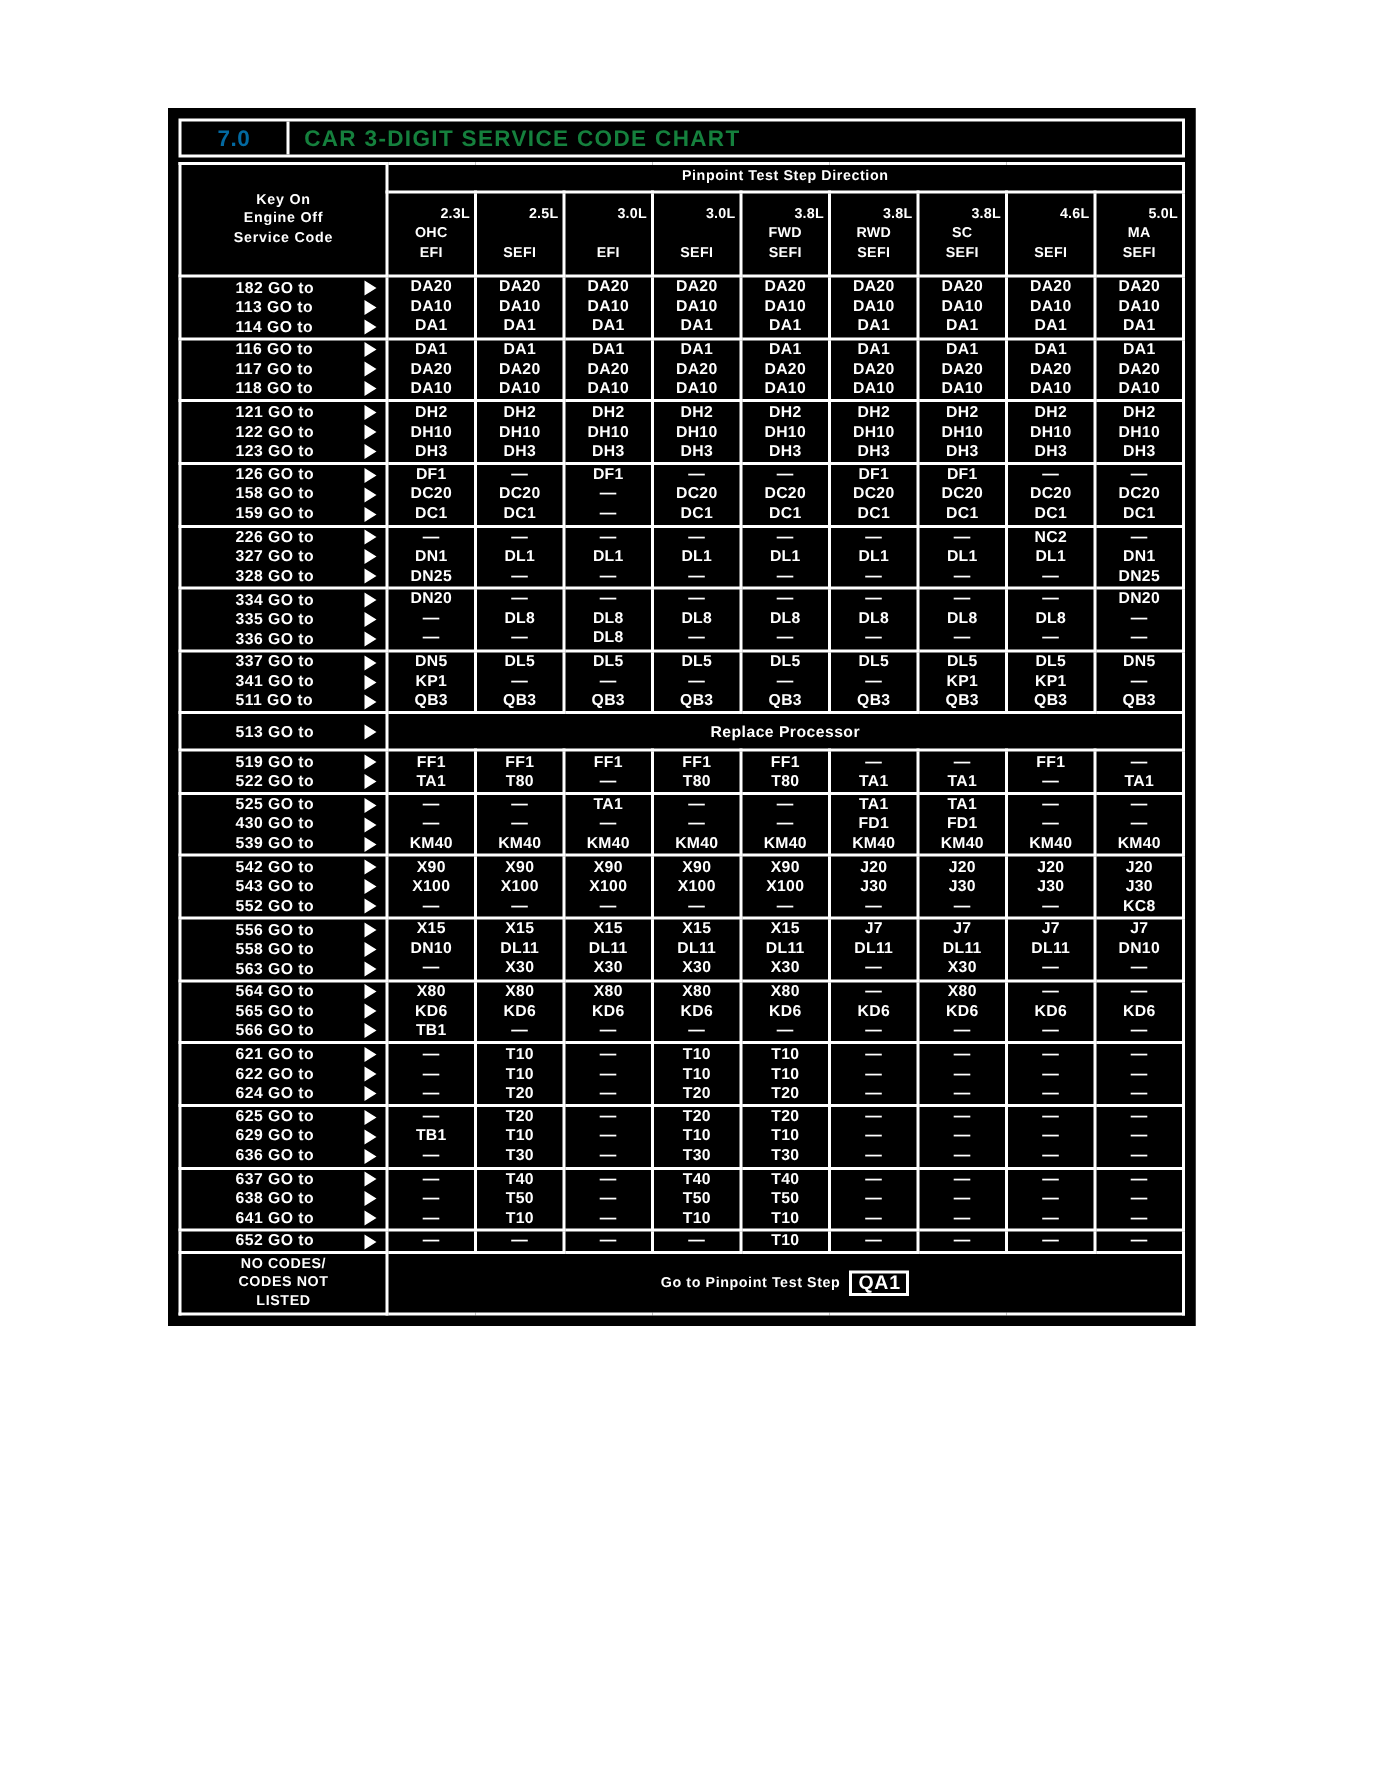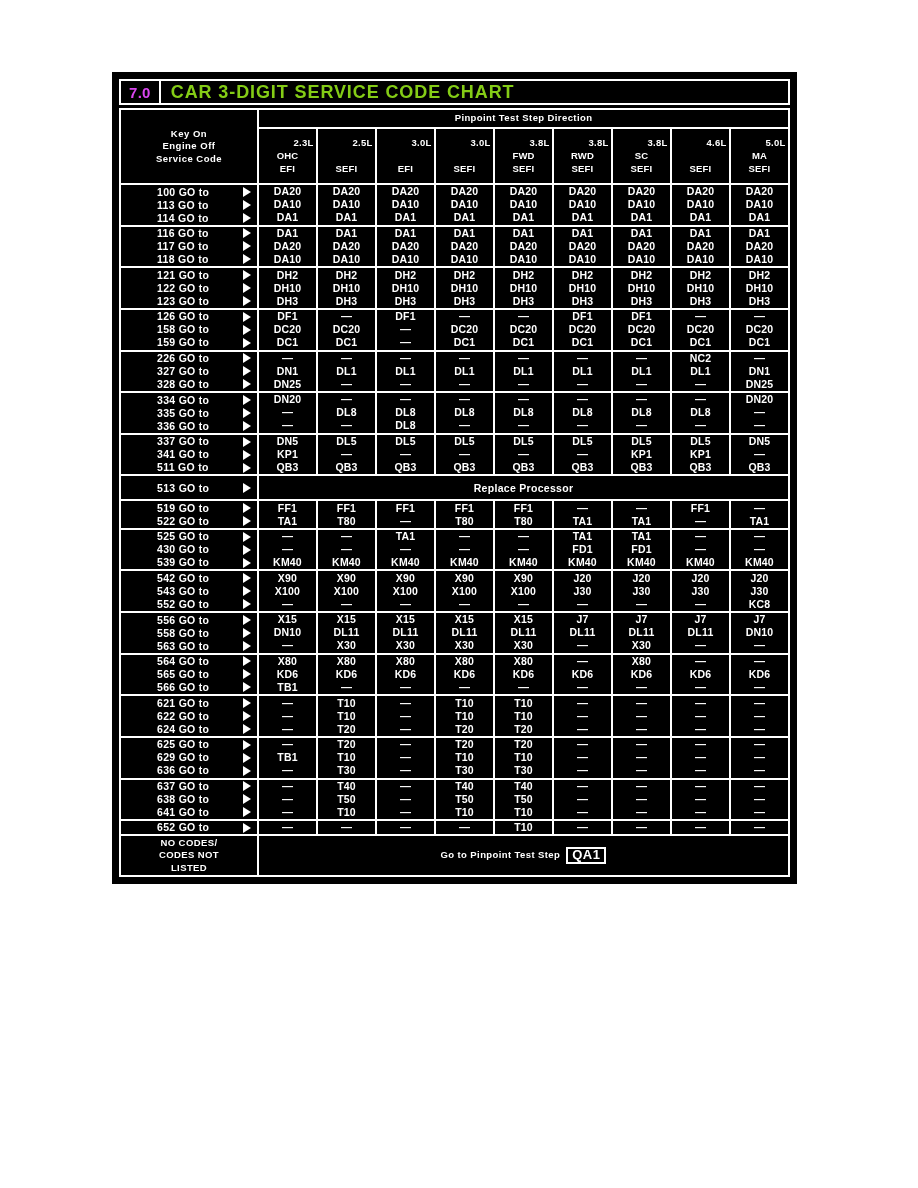--- a/index.html
+++ b/index.html
@@ -41,34 +41,34 @@
   .title-bar {
     display: flex;
     align-items: stretch;
     height: 26px;
     background: #000000;
     border: 2px solid #ffffff;
     box-sizing: border-box;
     flex: 0 0 auto;
   }
   .title-num {
-    color: #d946ef;
+    color: #0369a1;
     font-weight: bold;
     font-size: 15px;
-    padding: 0 8px;
+    padding: 0 24px;
     display: flex;
     align-items: center;
     justify-content: center;
     border-right: 2px solid #ffffff;
     letter-spacing: 0.3px;
   }
   .title-text {
-    color: #84cc16;
+    color: #15803d;
     font-weight: bold;
-    font-size: 18px;
+    font-size: 15px;
     padding: 0 10px;
     display: flex;
     align-items: center;
     letter-spacing: 0.9px;
   }
 
   
   .tbl {
     border-collapse: collapse;
     width: 100%;
@@ -255,21 +255,21 @@
                 <span class="l1">5.0L</span>
                 <span class="l2">MA</span>
                 <span class="l3">SEFI</span>
               </th>
             </tr>
         </thead>
         <tbody id="table-body">
             <tr>
               <td class="code-cell">
                 <div class="code-line">
-                  <span class="code-txt">100 GO to</span>
+                  <span class="code-txt">182 GO to</span>
                   <span class="tri"></span>
                 </div>
                 <div class="code-line">
                   <span class="code-txt">113 GO to</span>
                   <span class="tri"></span>
                 </div>
                 <div class="code-line">
                   <span class="code-txt">114 GO to</span>
                   <span class="tri"></span>
                 </div>

